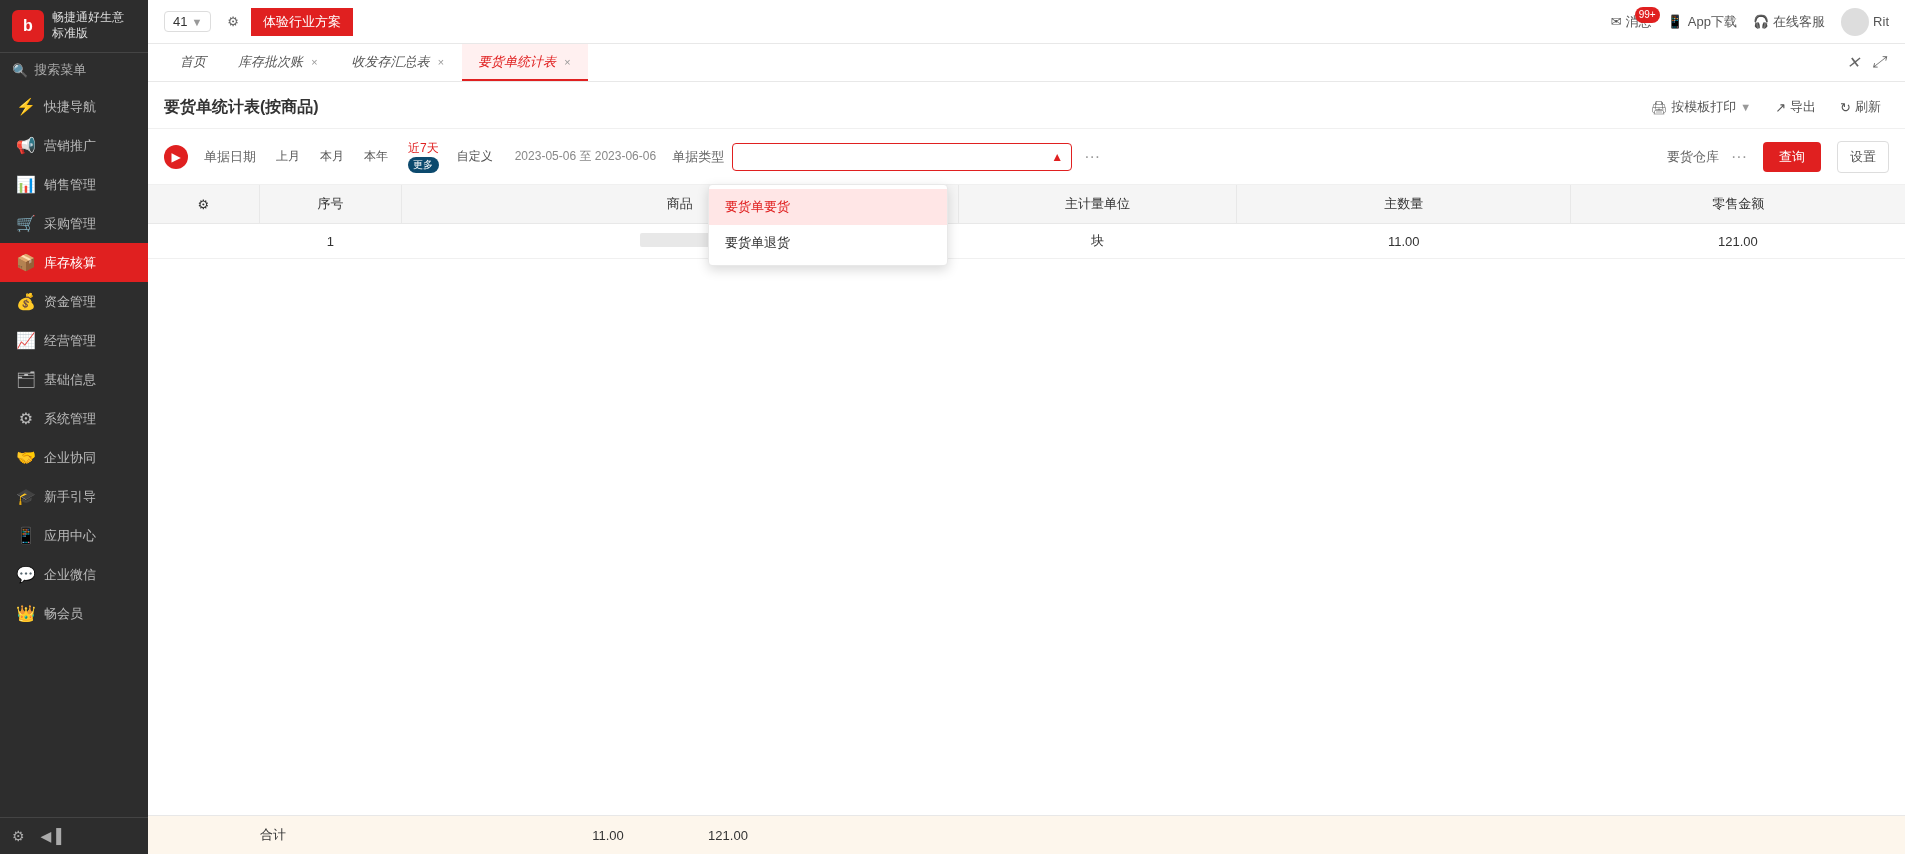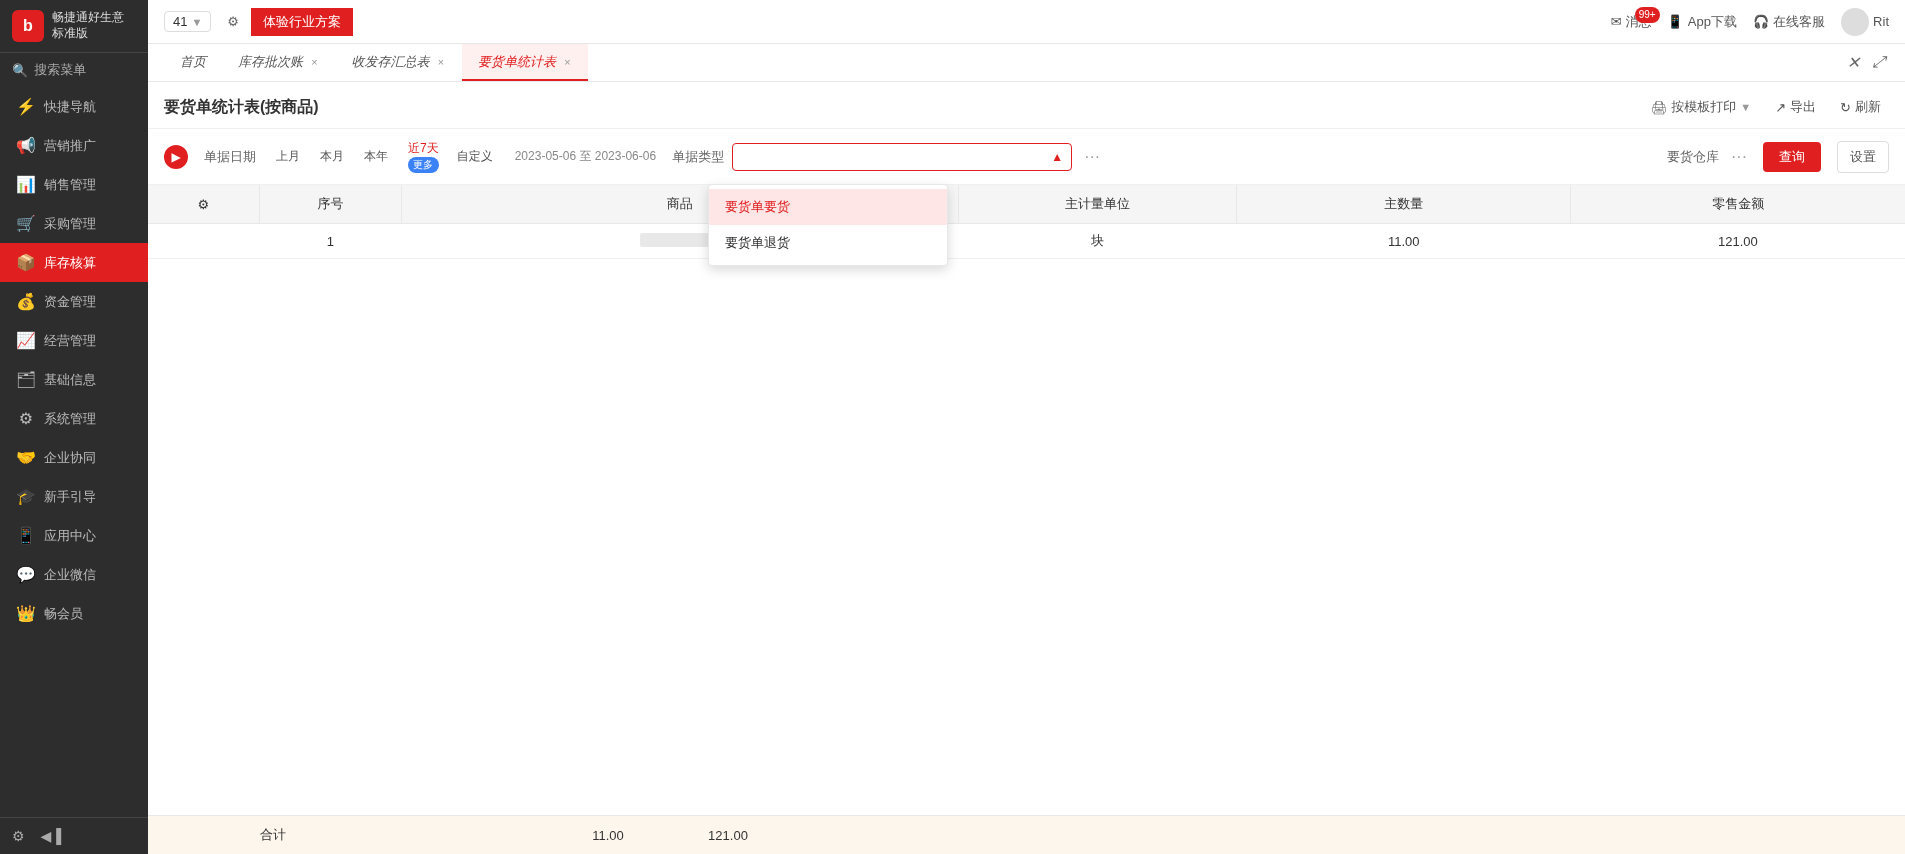--- a/index.html
+++ b/index.html
@@ -191,21 +191,21 @@
       display: flex; align-items: center; gap: 12px;
     }
     .filter-label { color: #666; font-size: 13px; white-space: nowrap; }
     .filter-date-shortcuts { display: flex; align-items: center; gap: 4px; }
     .filter-shortcut {
       padding: 3px 8px; font-size: 12px;
       color: #555; cursor: pointer; border-radius: 2px;
     }
     .filter-shortcut.active { color: #e02020; }
     .filter-more-badge {
-      background: #3b82f6; color: #fff; font-size: 10px;
+      background: #0c4a6e; color: #fff; font-size: 10px;
       border-radius: 10px; padding: 0 5px; height: 16px;
       display: flex; align-items: center; cursor: pointer;
     }
     .filter-date-range { font-size: 12px; color: #888; margin-left: 4px; }
     .filter-custom { font-size: 12px; color: #555; cursor: pointer; padding: 3px 6px; }
 
     .filter-type-group {
       display: flex; align-items: center; gap: 8px; flex: 1;
     }
     .filter-select {

